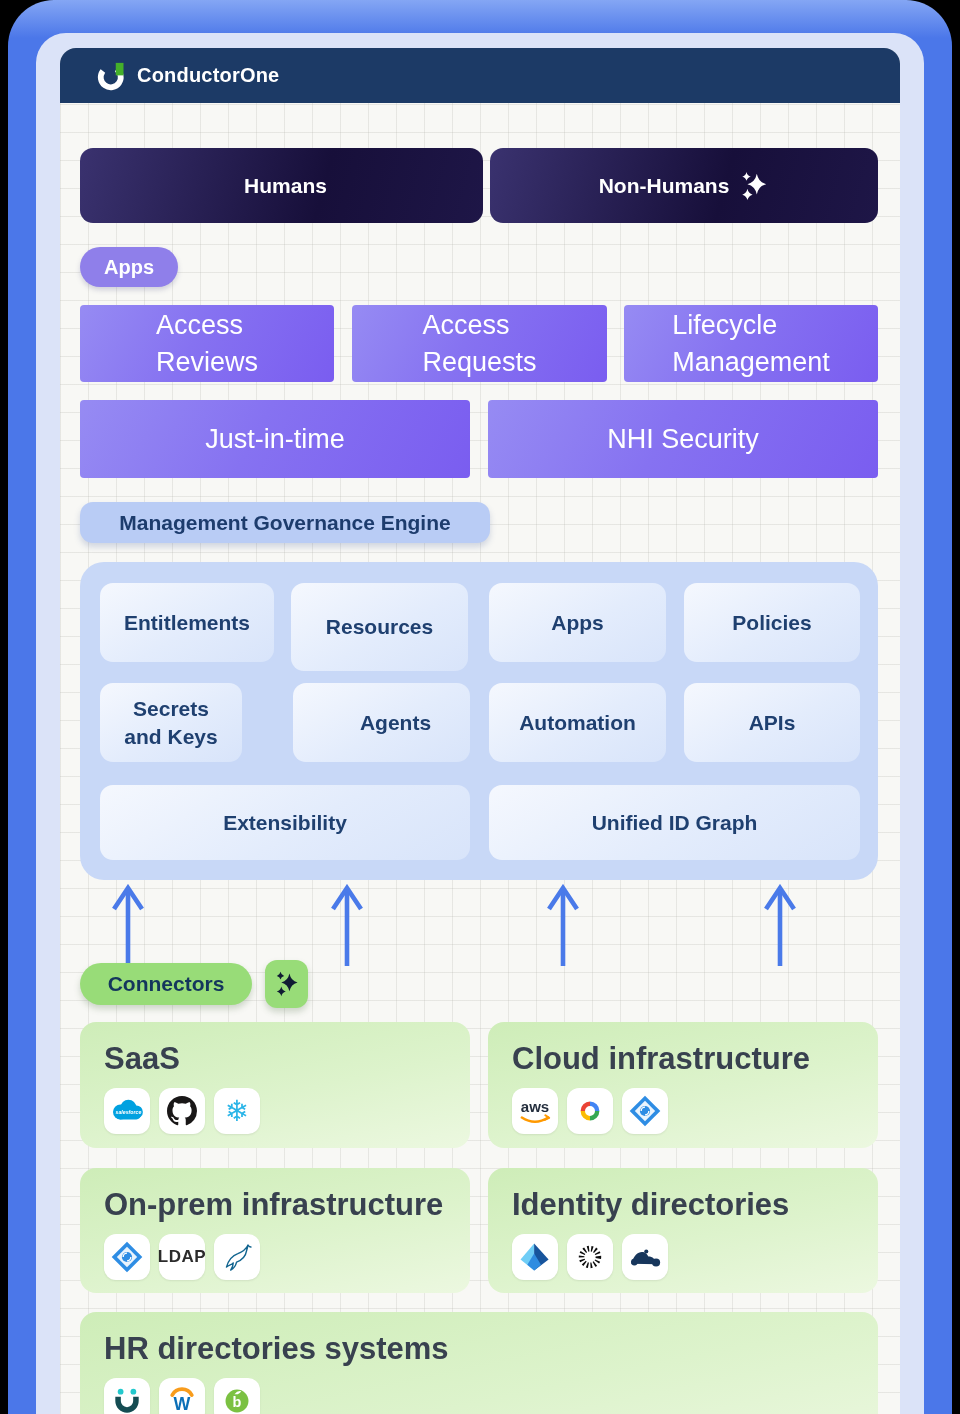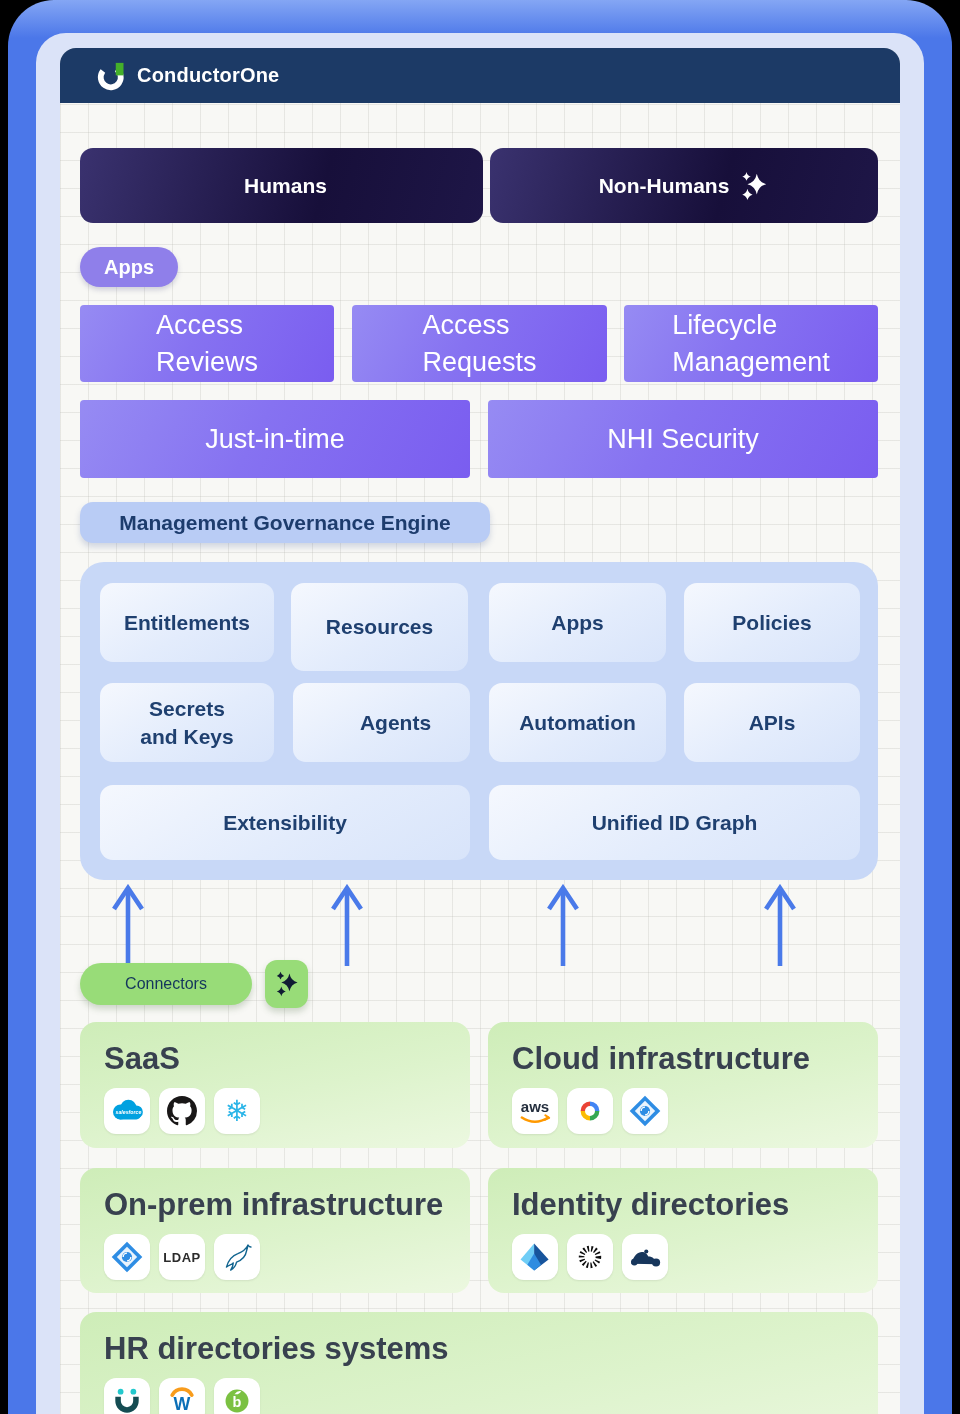--- a/index.html
+++ b/index.html
@@ -55,42 +55,42 @@
   }
   .panel { background:#c8d8f7; border-radius:24px; }
   .tile {
     position:absolute;
     background:linear-gradient(150deg,#f5f8fe 0%,#e3ecfc 55%,#d8e4fa 100%);
     border-radius:13px; color:#1f4070; font-size:21px; font-weight:600;
     display:flex; align-items:center; justify-content:center; text-align:center;
     line-height:1.3;
   }
   .badge-green {
-    background:#98dc78; border-radius:21px; color:#14365c; font-size:16px; font-weight:400;
+    background:#98dc78; border-radius:21px; color:#14365c; font-size:21px; font-weight:700;
     display:flex; align-items:center; justify-content:center;
     box-shadow:0 4px 6px rgba(80,110,70,.25);
   }
   .chip-green {
     background:#98dc78; border-radius:12px;
     display:flex; align-items:center; justify-content:center;
     box-shadow:0 4px 6px rgba(80,110,70,.25);
   }
   .card {
     background:linear-gradient(168deg,#ceedb8 0%,#ddf3cc 55%,#ecf8e0 100%);
     border-radius:16px; padding:19px 24px;
   }
   .card-title { color:#38414f; font-size:31px; font-weight:700; }
   .icon-row { display:flex; gap:9px; margin-top:11px; }
   .icon-tile {
     width:46px; height:46px; background:#fff; border-radius:12px;
     display:flex; align-items:center; justify-content:center;
     box-shadow:0 1px 2px rgba(0,0,0,.08); flex:0 0 auto;
   }
   .snow { color:#2bb5e8; font-size:29px; line-height:1; }
-  .ldap { font-size:13px; font-weight:700; color:#2b2b2b; letter-spacing:.5px; }
+  .ldap { font-size:17px; font-weight:700; color:#2b2b2b; letter-spacing:.5px; }
   .arrow-svg { display:block; }
 </style>
 </head>
 <body>
 
 <div class="stage">
   <div class="frame-outer">
     <div class="frame-inner">
       <div class="content">
 
@@ -129,21 +129,21 @@
         <div class="abs btn-purple" style="left:428px; top:352px; width:390px; height:78px;">NHI Security</div>
         <div class="abs btn-purple" style="left:20px; top:352px; width:390px; height:78px;">Just-in-time</div>
 
         <div class="abs badge-blue" style="left:20px; top:454px; width:410px; height:41px;">Management Governance Engine</div>
 
         <div class="abs panel" style="left:20px; top:514px; width:798px; height:318px;">
           <div class="tile" style="left:20px;  top:21px;  width:174px; height:79px;">Entitlements</div>
           <div class="tile" style="left:211px; top:21px;  width:177px; height:88px;">Resources</div>
           <div class="tile" style="left:409px; top:21px;  width:177px; height:79px;">Apps</div>
           <div class="tile" style="left:604px; top:21px;  width:176px; height:79px;">Policies</div>
-          <div class="tile pre" style="left:20px; top:121px; width:174px; height:79px;">Secrets
+          <div class="tile pre" style="left:20px; top:121px; width:142px; height:79px;">Secrets
 and Keys</div>
           <div class="tile" style="left:213px; top:121px; width:177px; height:79px;padding-left:28px;">Agents</div>
           <div class="tile" style="left:409px; top:121px; width:177px; height:79px;">Automation</div>
           <div class="tile" style="left:604px; top:121px; width:176px; height:79px;">APIs</div>
           <div class="tile" style="left:20px;  top:223px; width:370px; height:75px;">Extensibility</div>
           <div class="tile" style="left:409px; top:223px; width:371px; height:75px;">Unified ID Graph</div>
         </div>
 
         <svg class="abs arrow-svg" style="left:50px; top:836px;" width="36" height="118" viewBox="0 0 36 118">
           <path d="M18 6 V118" stroke="#4a7ae9" stroke-width="4.6" fill="none"></path>

